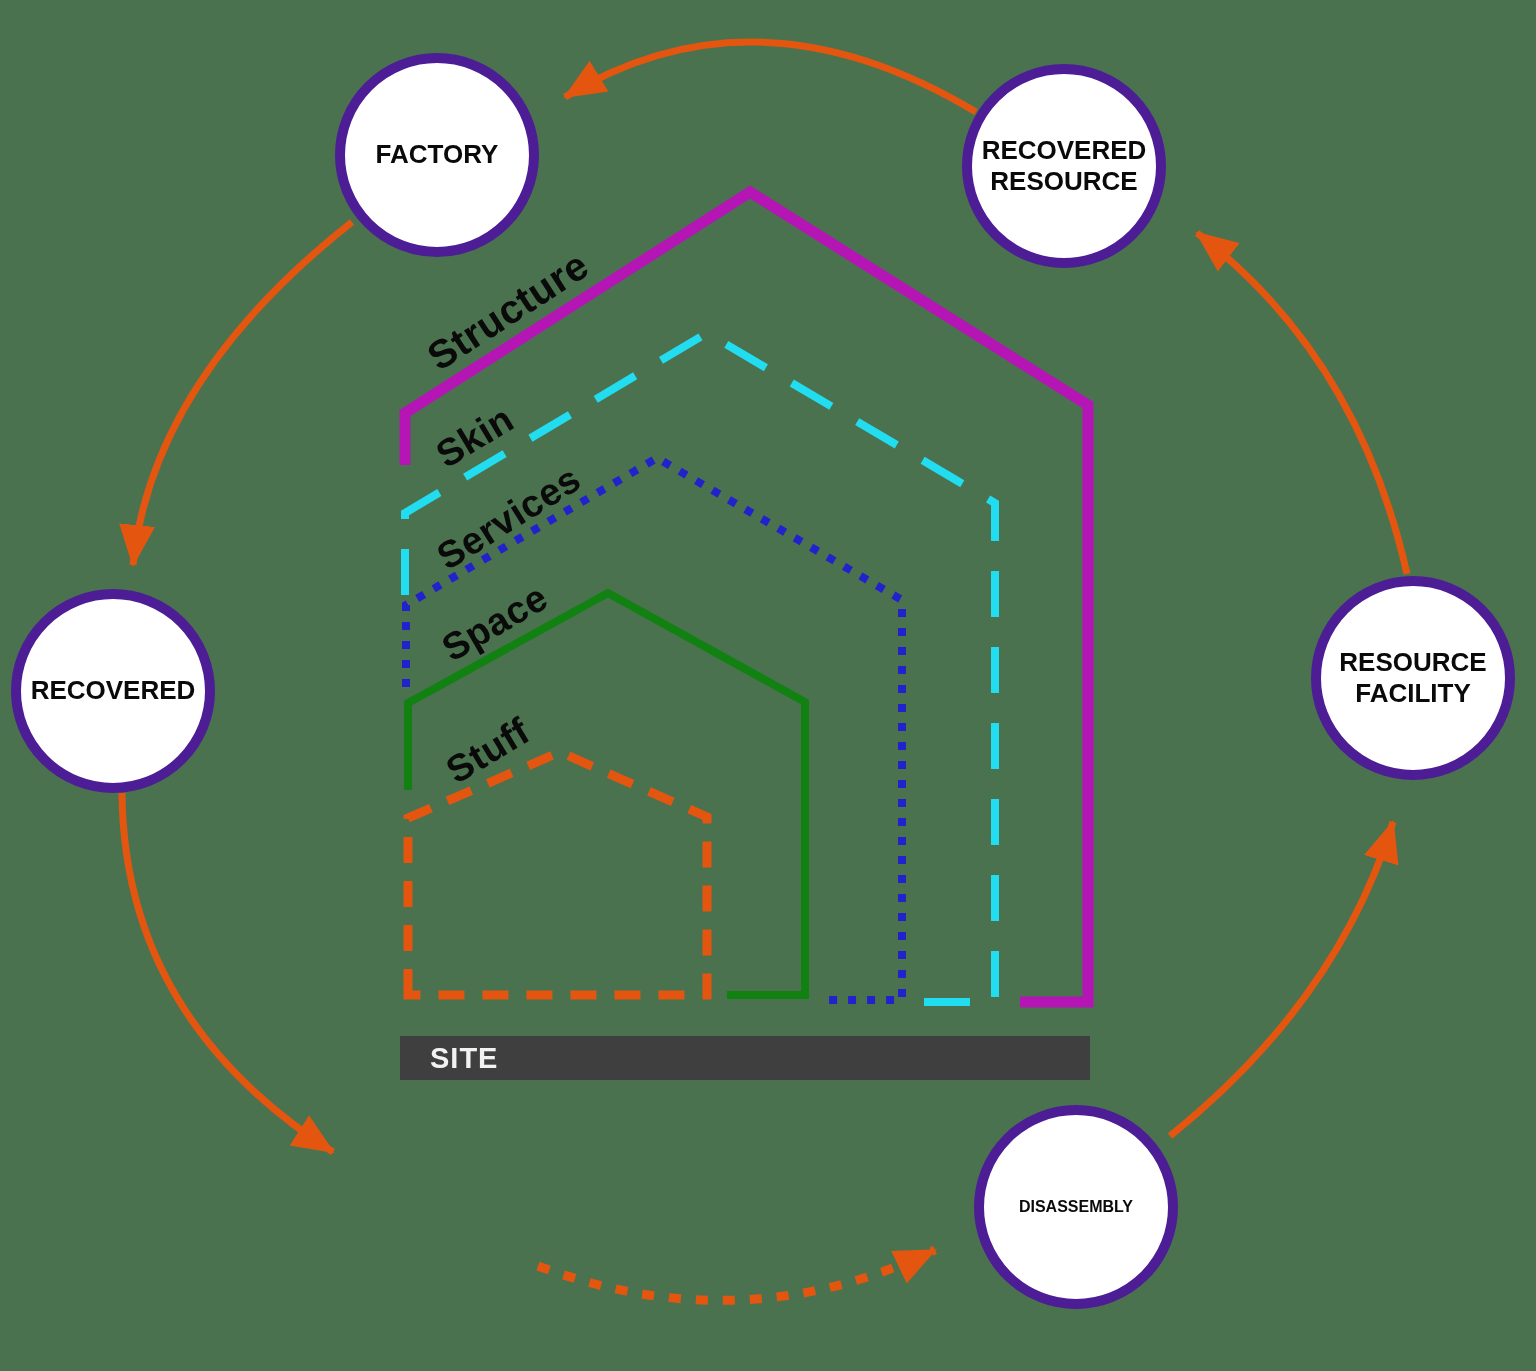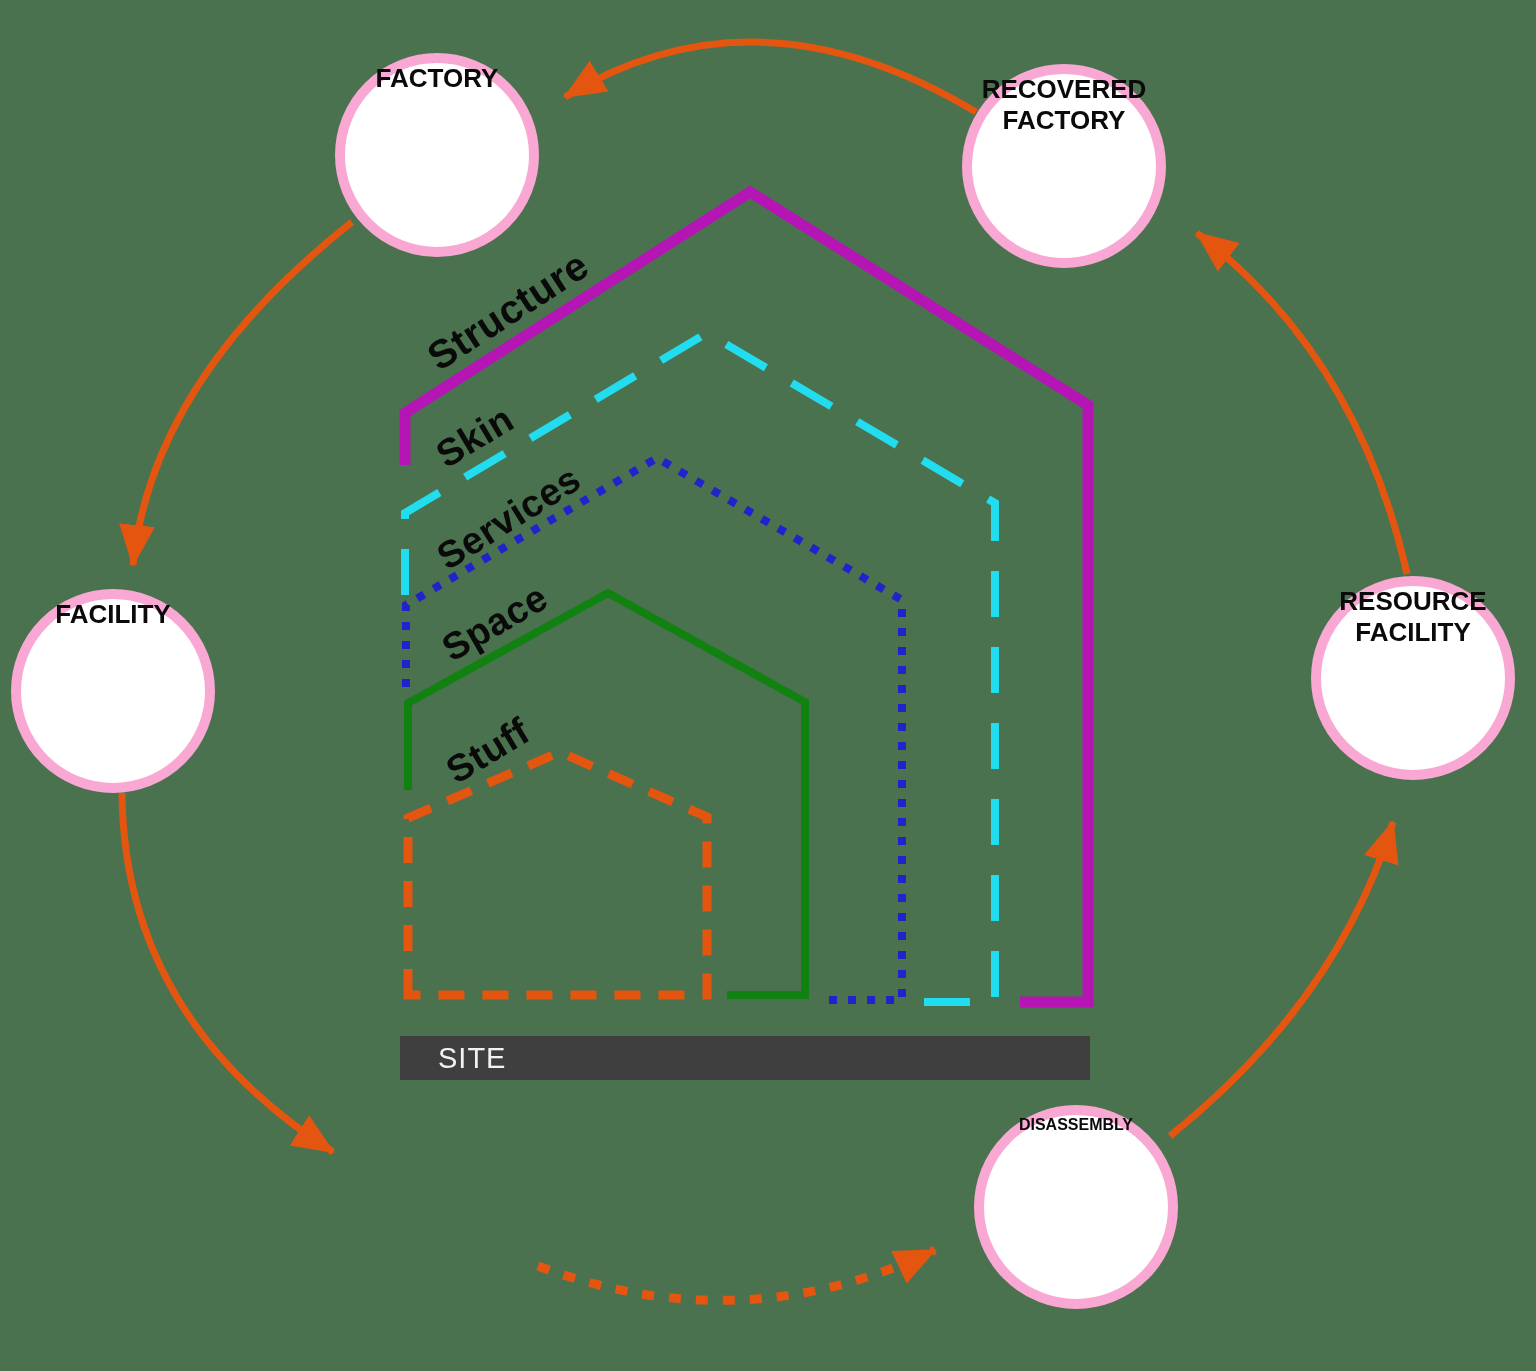--- a/index.html
+++ b/index.html
@@ -9,27 +9,27 @@
     font-family:"Liberation Sans",sans-serif;
   }
   .scene{position:absolute;left:0;top:0;z-index:1;}
   .roof-label{
     position:absolute;z-index:2;color:#0a0a0a;font-weight:700;font-size:38px;
     white-space:nowrap;letter-spacing:.5px;
   }
   .site-bar{
     position:absolute;z-index:2;left:400px;top:1036px;width:690px;height:44px;
     background:#3F3F3F;color:#F2F2F2;display:flex;align-items:center;
-    padding-left:38px;box-sizing:border-box;font-size:29px;font-weight:400;
+    padding-left:30px;box-sizing:border-box;font-size:29px;font-weight:700;
     letter-spacing:1px;
   }
   .node{
     position:absolute;z-index:3;width:184px;height:184px;border-radius:50%;
-    border:10px solid #f9a8d4;background:#ffffff;color:#0a0a0a;
-    display:flex;align-items:flex-start;justify-content:center;text-align:center;
+    border:10px solid #4c1d95;background:#ffffff;color:#0a0a0a;
+    display:flex;align-items:center;justify-content:center;text-align:center;
     font-weight:700;font-size:26px;line-height:1.2;
     transform:translate(-50%,-50%);
   }
   .node.filled{background:#E4560F;border-color:#ffffff;font-size:28px;}
   .node.small{font-size:16px;}
   .node span{display:block;padding:0 8px;}
 </style>
 </head>
 <body>
 
@@ -63,25 +63,25 @@
   <div class="roof-label" style="left:488px;top:751px;transform:translate(-50%,-50%) rotate(-31deg);">Stuff</div>
 
   <div class="site-bar">
     <span>SITE</span>
   </div>
 
   <div class="node" style="left:437px;top:155px;">
     <span>FACTORY</span>
   </div>
   <div class="node" style="left:1064px;top:166px;">
-    <span>RECOVERED FACTORY</span>
+    <span>RECOVERED RESOURCE</span>
   </div>
   <div class="node" style="left:1413px;top:678px;">
     <span>RESOURCE FACILITY</span>
   </div>
   <div class="node small" style="left:1076px;top:1207px;">
     <span>DISASSEMBLY</span>
   </div>
   <div class="node" style="left:113px;top:691px;">
-    <span>FACILITY</span>
+    <span>RECOVERED</span>
   </div>
 
 </div>
 
 </body></html>

